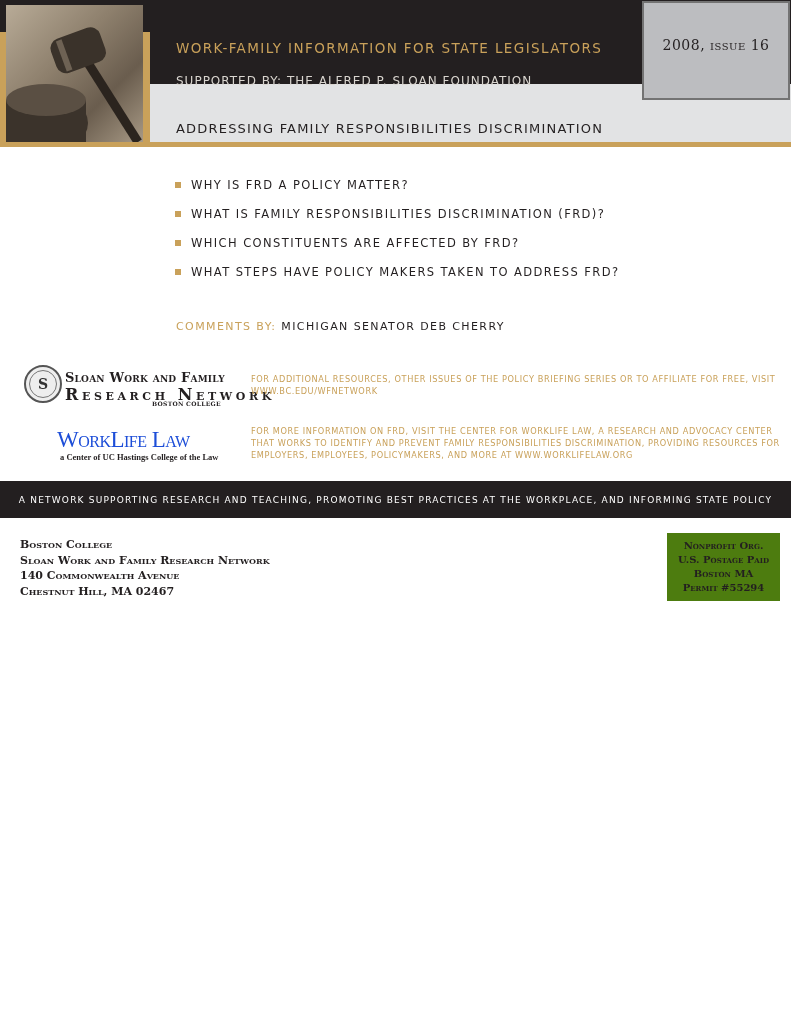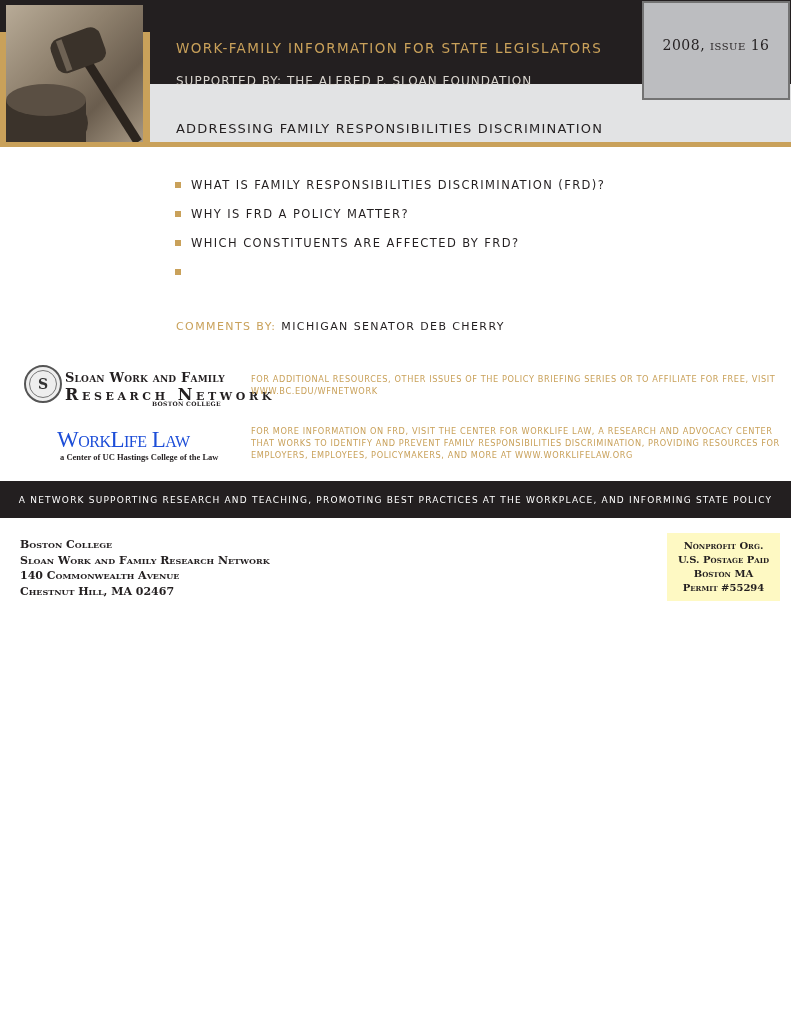--- a/index.html
+++ b/index.html
@@ -80,21 +80,21 @@
   
   .tagline-bar {
     position: absolute; left: 0; top: 481px; width: 791px; height: 37px; background: #231f20;
     display: flex; align-items: center; justify-content: center;
   }
   .tagline-text { font-size: 9px; letter-spacing: 1.2px; text-transform: uppercase; color: #ffffff; font-family: "DejaVu Sans", sans-serif; }
 
   
   .address { position: absolute; left: 20px; top: 537px; font-family: "DejaVu Serif", serif; font-weight: bold; font-size: 11px; line-height: 15.5px; color: #231f20; font-variant: small-caps; }
   .postage {
-    position: absolute; left: 667px; top: 533px; width: 113px; height: 68px; background: #fef9c3;
+    position: absolute; left: 667px; top: 533px; width: 113px; height: 68px; background: #4d7c0f;
     display: flex; flex-direction: column; align-items: center; justify-content: center;
     font-family: "DejaVu Serif", serif; font-weight: bold; font-size: 10px; line-height: 14px; color: #231f20; font-variant: small-caps;
   }
 </style>
 </head>
 <body>
 
 <div class="hdr-dark"></div>
 <div class="hdr-light"></div>
 <div class="photo-gold"></div>
@@ -117,32 +117,33 @@
 <div class="issue-box">
   <span class="issue-text">2008, issue 16</span>
 </div>
 
 <div class="brief-title">Addressing Family Responsibilities Discrimination</div>
 <div class="hdr-goldline"></div>
 
 <ul class="topics">
   <li class="topic">
     <span class="bullet"></span>
-    <span class="topic-text">What is Family Responsibilities Discrimination (FRD)?</span>
+    <span class="topic-text">Why is FRD a policy matter?</span>
   </li>
   <li class="topic">
     <span class="bullet"></span>
-    <span class="topic-text">Why is FRD a policy matter?</span>
+    <span class="topic-text">What is Family Responsibilities Discrimination (FRD)?</span>
   </li>
   <li class="topic">
     <span class="bullet"></span>
     <span class="topic-text">Which constituents are affected by FRD?</span>
   </li>
   <li class="topic">
     <span class="bullet"></span>
+    <span class="topic-text">What steps have policy makers taken to address FRD?</span>
   </li>
 </ul>
 
 <div class="comments">
   <span class="comments-label">Comments by:</span>
   <span class="comments-name">Michigan Senator Deb Cherry</span>
 </div>
 
 <div class="seal">
   <div class="seal-inner">S</div>

